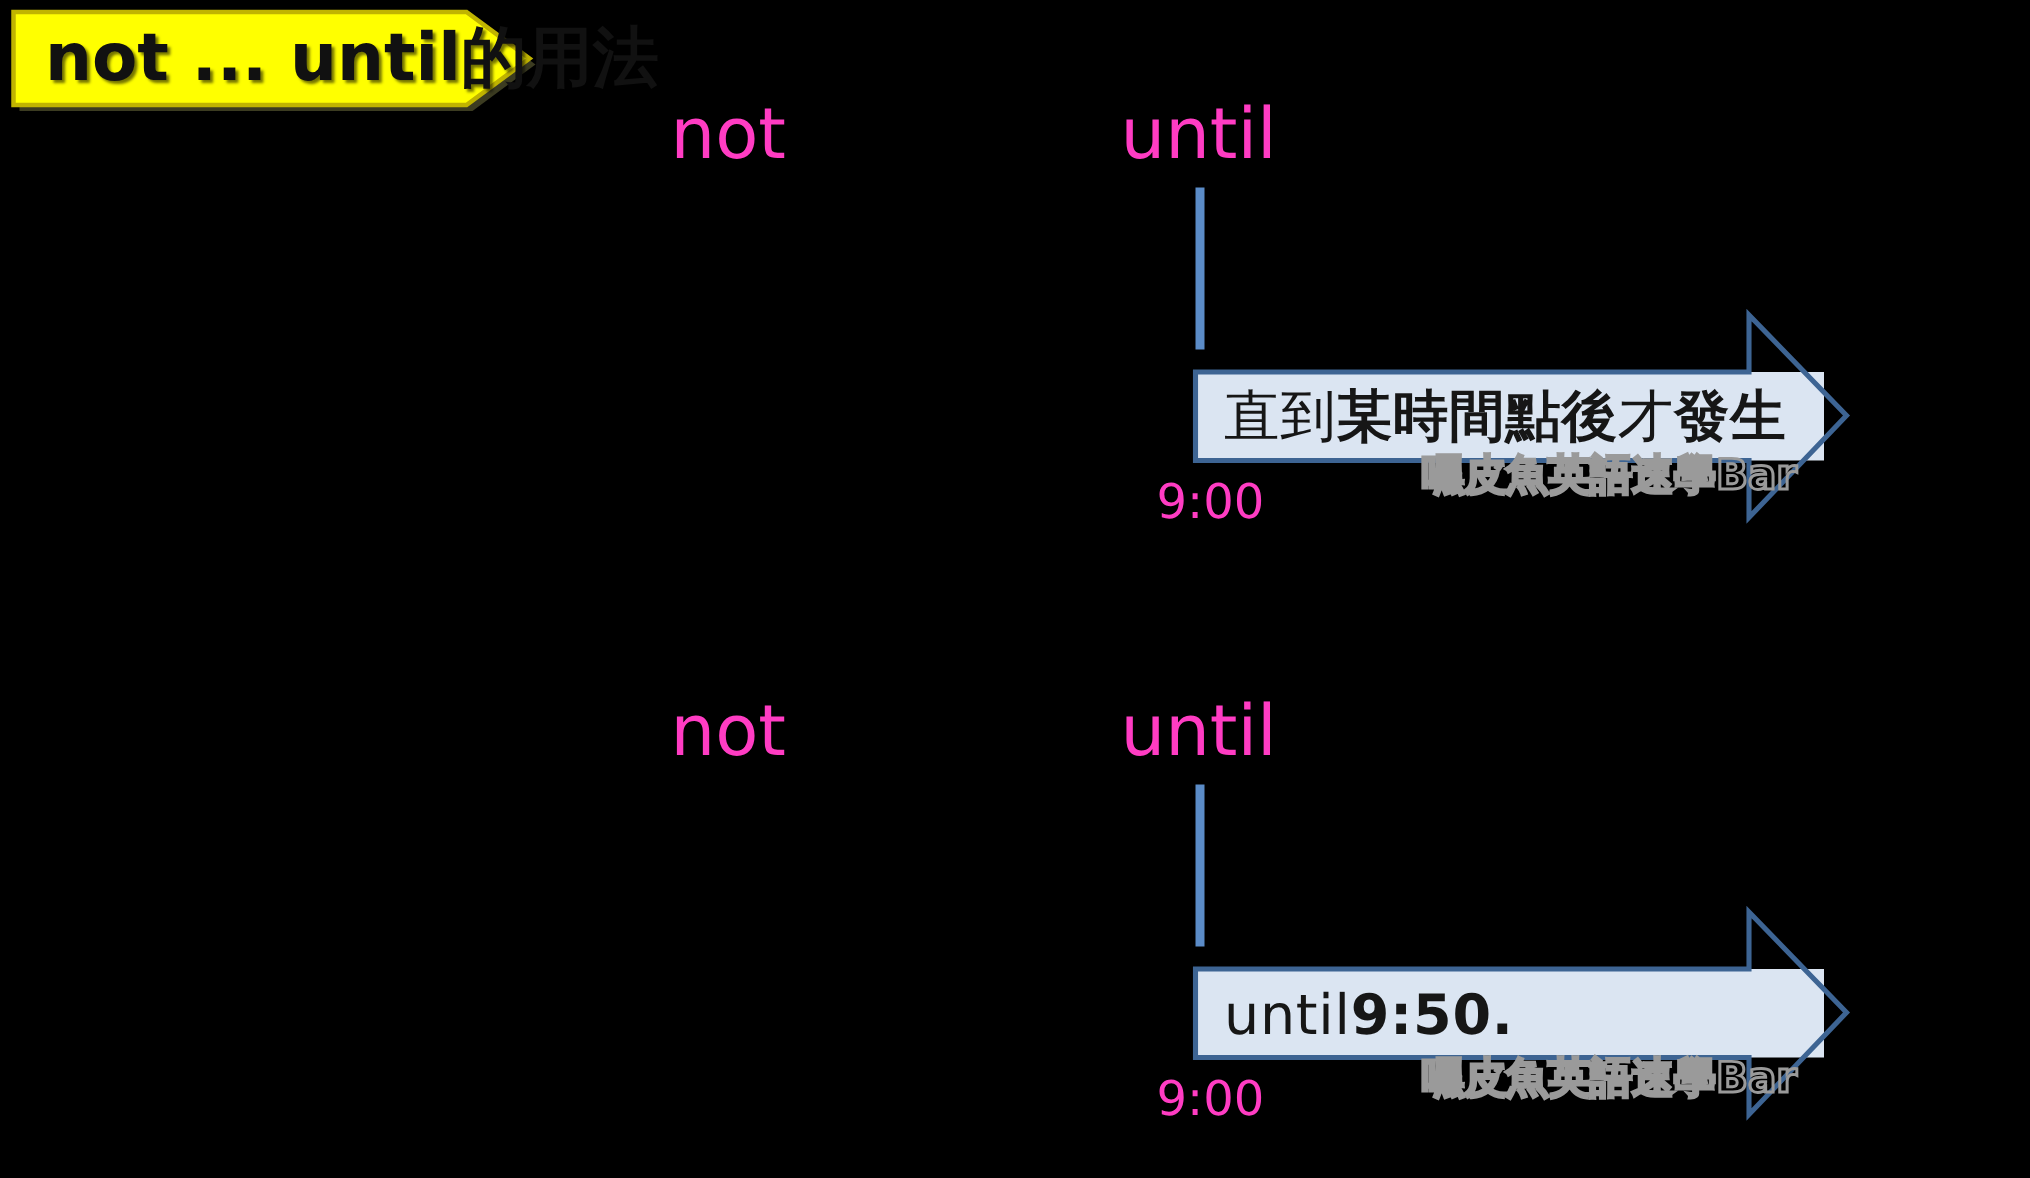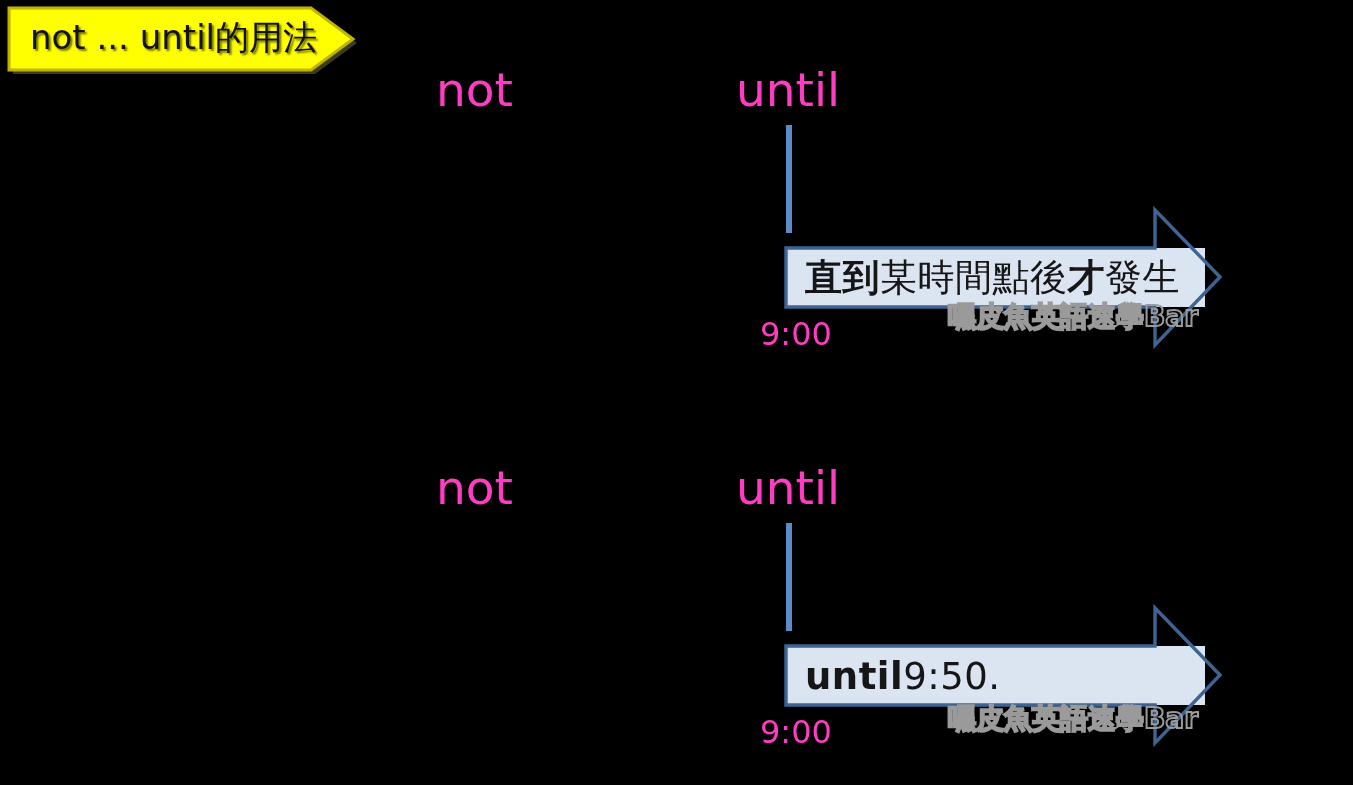--- a/index.html
+++ b/index.html
@@ -13,27 +13,27 @@
   }
   .abs { position: absolute; }
 
   
   #banner-wrap { left: 6px; top: 4px; width: 364px; height: 76px; }
   #banner-svg { position: absolute; left: 0; top: 0; }
   #banner-label {
     position: absolute;
     left: 24px; top: 0; height: 68px;
     display: flex; align-items: center;
-    font-size: 34px; font-weight: normal; color: #111;
+    font-size: 44px; font-weight: bold; color: #111;
     text-shadow: 2px 2px 2px rgba(0,0,0,0.55);
     white-space: nowrap;
   }
 
   
-  .section { position: absolute; left: 5px; width: 1081px; height: 392px; }
+  .section { position: absolute; left: 16px; width: 1081px; height: 392px; }
   #section-1 { top: 0; }
   #section-2 { top: 398px; }
 
   .pink-word {
     position: absolute;
     color: #ff3cc3;
     font-size: 47px;
     line-height: 1.0;
     white-space: nowrap;
   }
@@ -50,22 +50,22 @@
   .callout-svg { position: absolute; left: 770px; top: 200px; }
 
   .callout-text {
     position: absolute;
     left: 800px; top: 252px; height: 52px;
     display: flex; align-items: center;
     font-size: 37px; color: #161616;
     letter-spacing: 0.5px;
     white-space: nowrap;
   }
-  .callout-text span { font-weight: normal; }
-  .callout-text span.b { font-weight: bold; }
+  .callout-text span { font-weight: bold; }
+  .callout-text span.b { font-weight: normal; }
 
   .time-label {
     position: absolute;
     left: 755px; top: 318px;
     color: #ff3cc3;
     font-size: 32px;
     line-height: 1.0;
     white-space: nowrap;
   }
 

